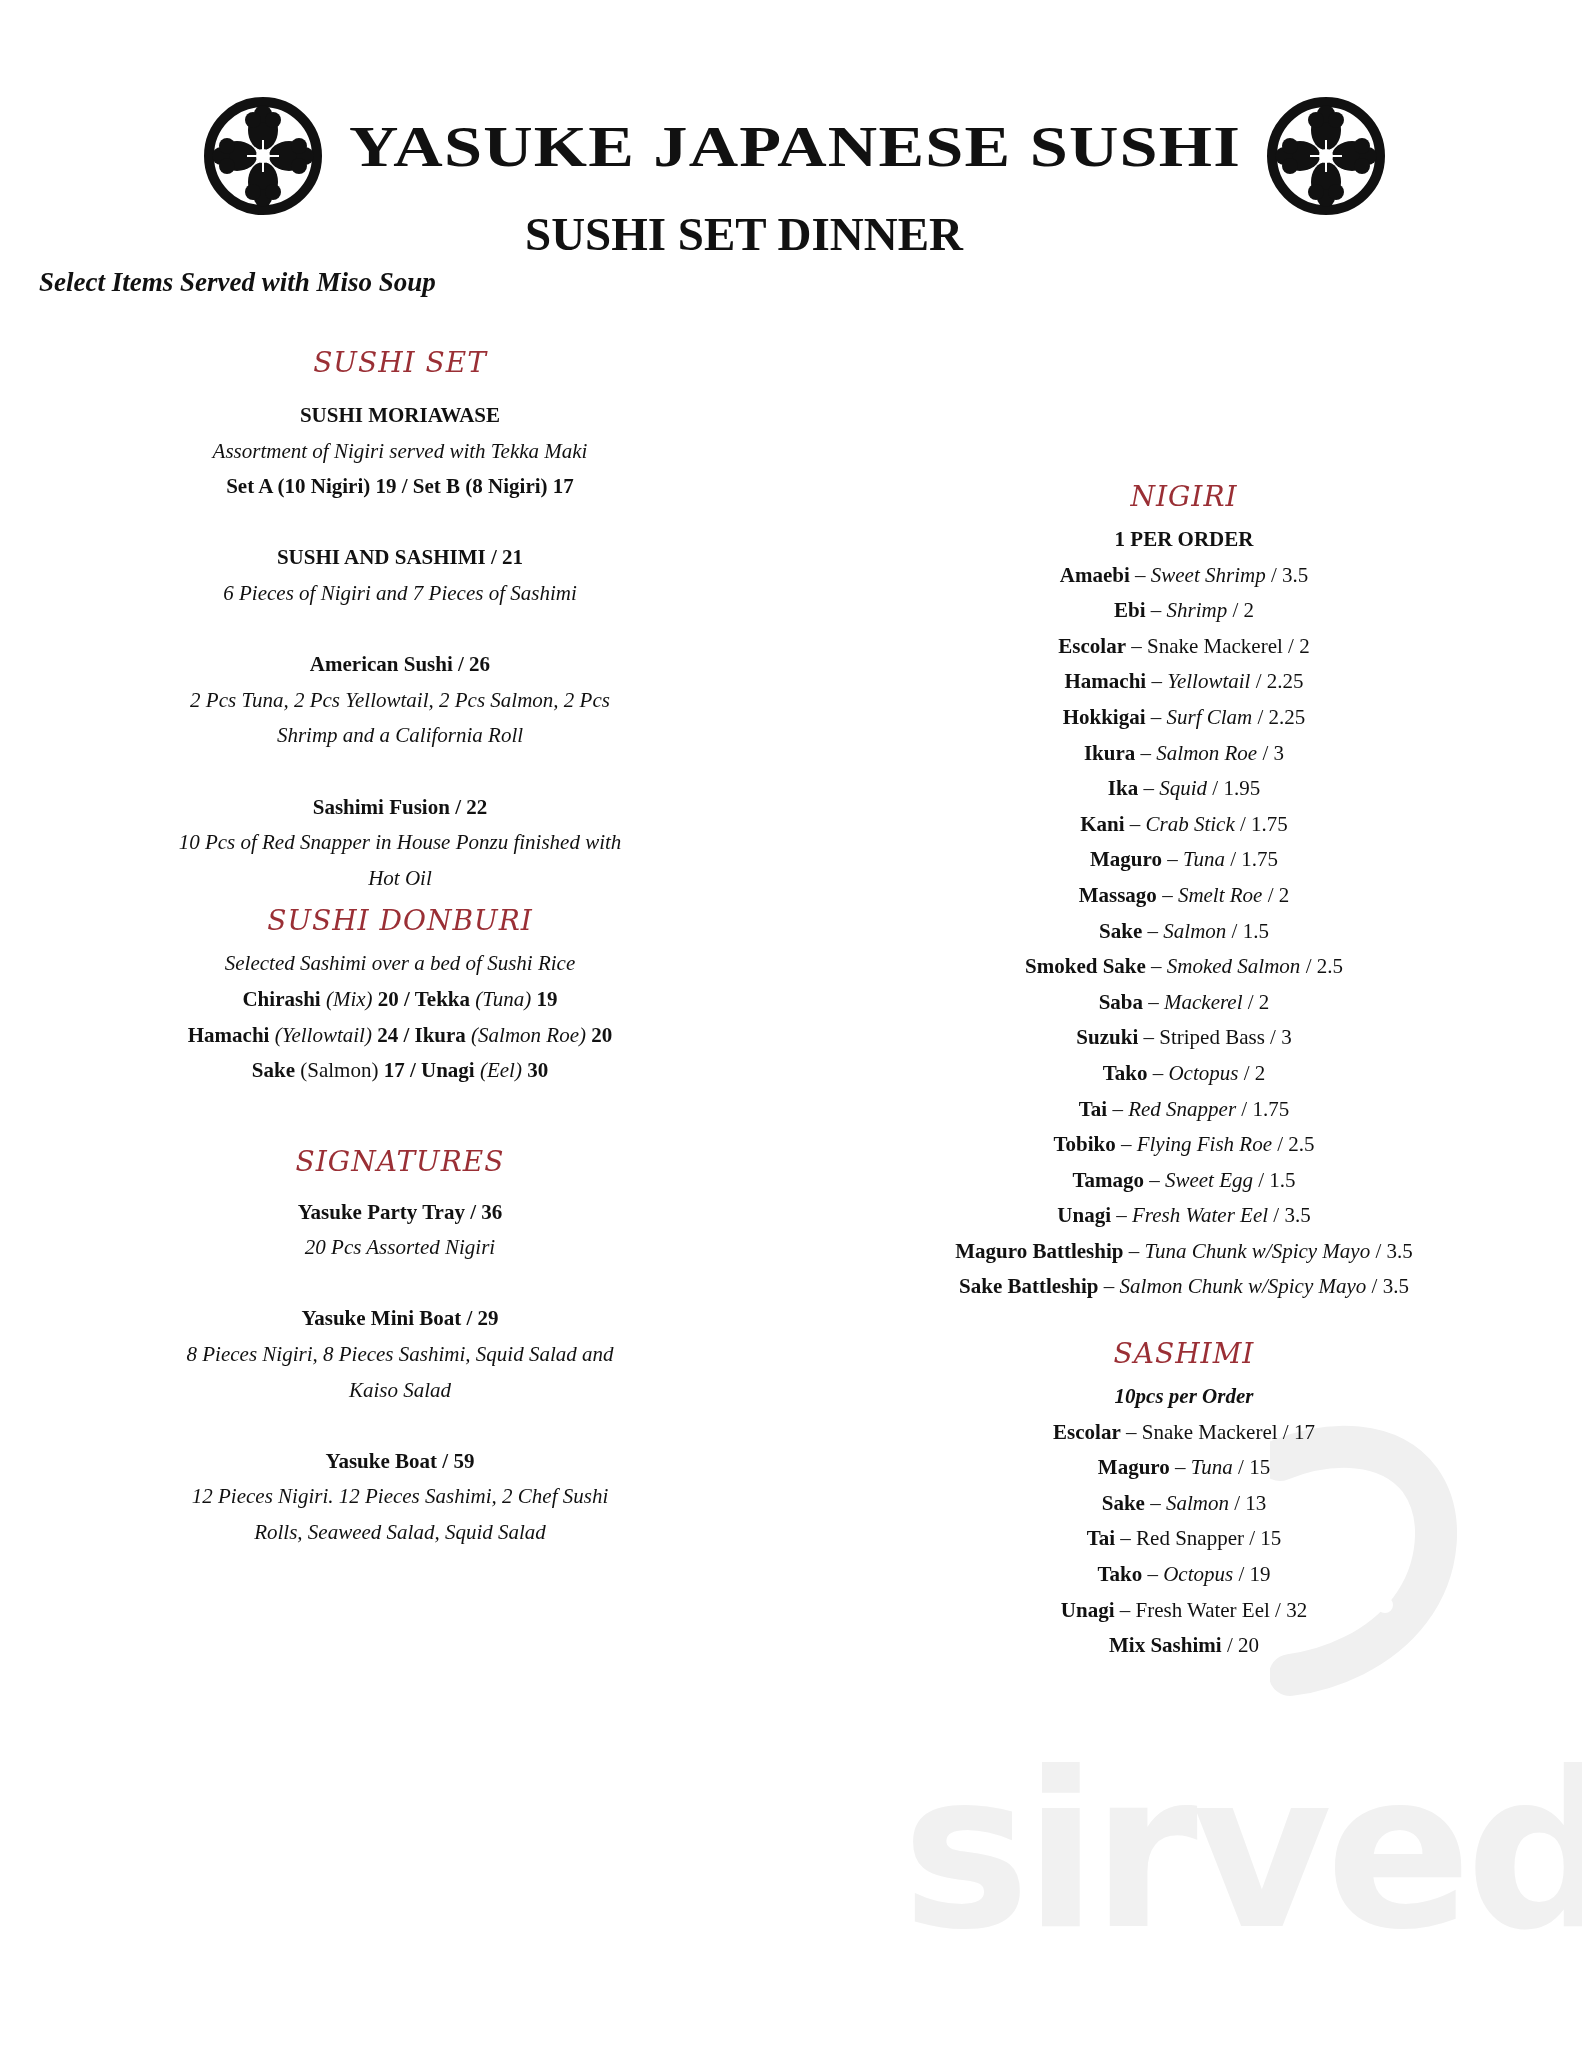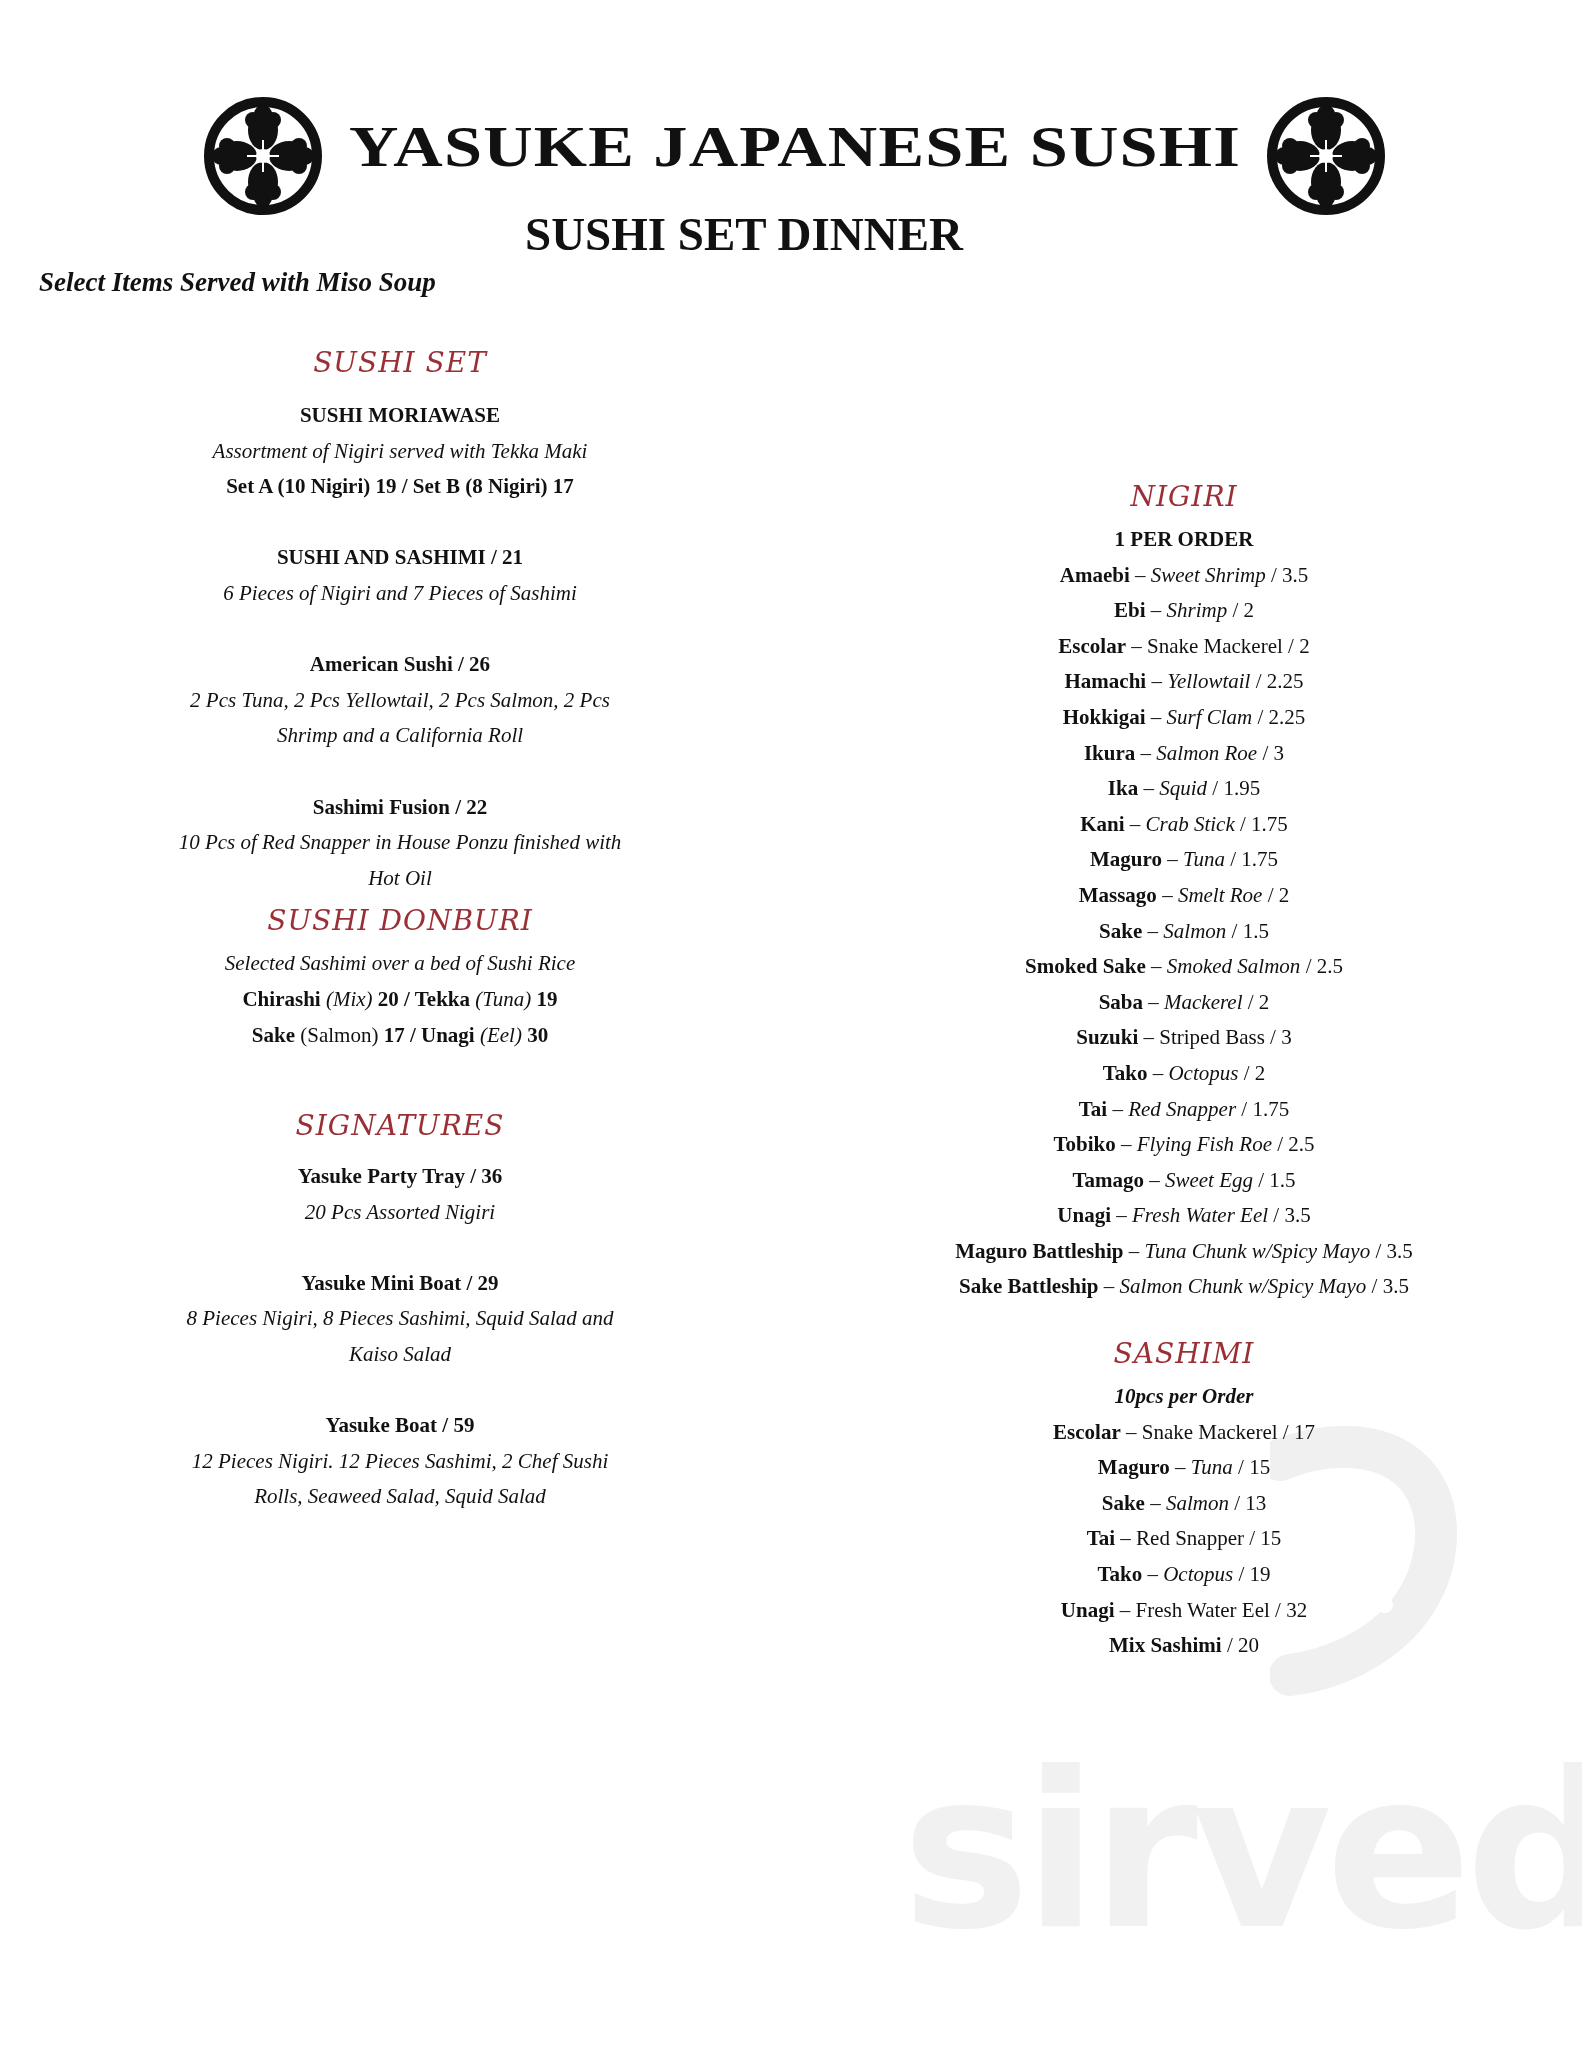--- a/index.html
+++ b/index.html
@@ -154,20 +154,27 @@
 
   <section style="">
     <h2 class="section-heading">SUSHI DONBURI</h2>
     <div class="line i">Selected Sashimi over a bed of Sushi Rice</div>
     <div class="line">
       <span class="b">Chirashi</span>
       <span class="i">(Mix)</span>
       <span class="b">20</span><span class="b"> / </span><span class="b">Tekka</span>
       <span class="i">(Tuna)</span>
       <span class="b">19</span>
+    </div>
+    <div class="line">
+      <span class="b">Hamachi</span>
+      <span class="i">(Yellowtail)</span>
+      <span class="b">24</span><span class="b"> / </span><span class="b">Ikura</span>
+      <span class="i">(Salmon Roe)</span>
+      <span class="b">20</span>
     </div>
     <div class="line">
       <span class="b">Sake</span>
       <span>(Salmon)</span>
       <span class="b">17</span><span class="b"> / </span><span class="b">Unagi</span>
       <span class="i">(Eel)</span>
       <span class="b">30</span>
     </div>
   </section>
 

